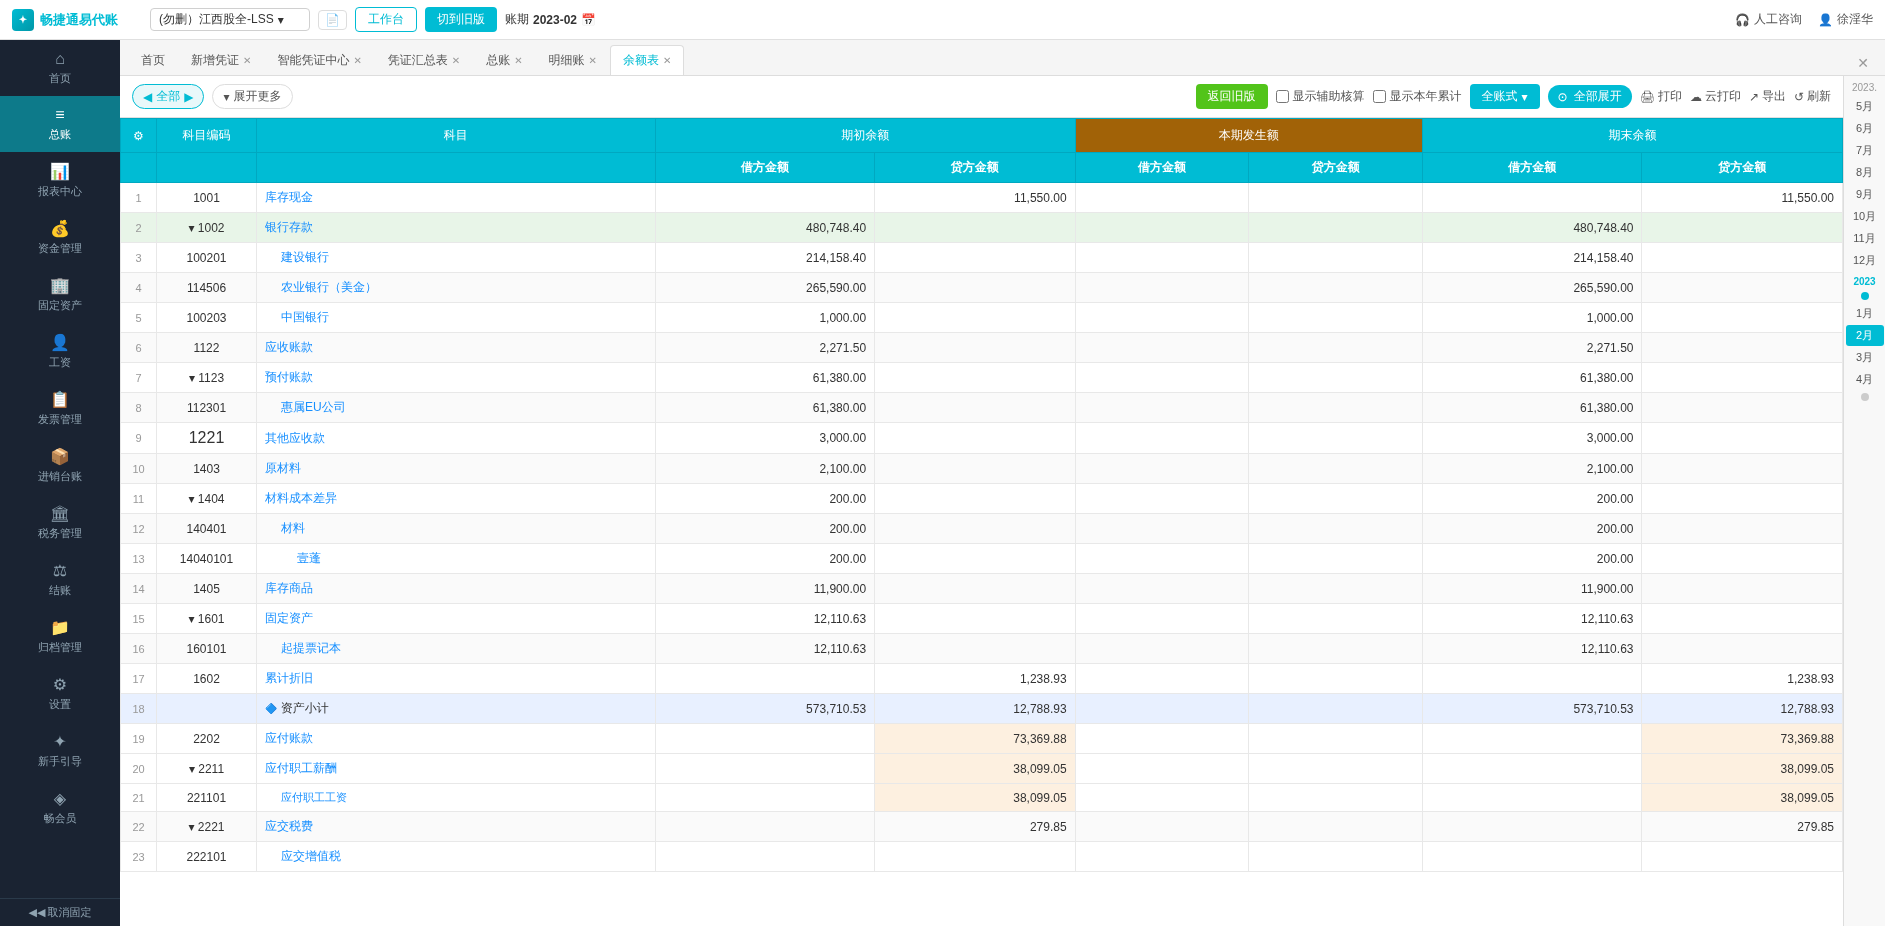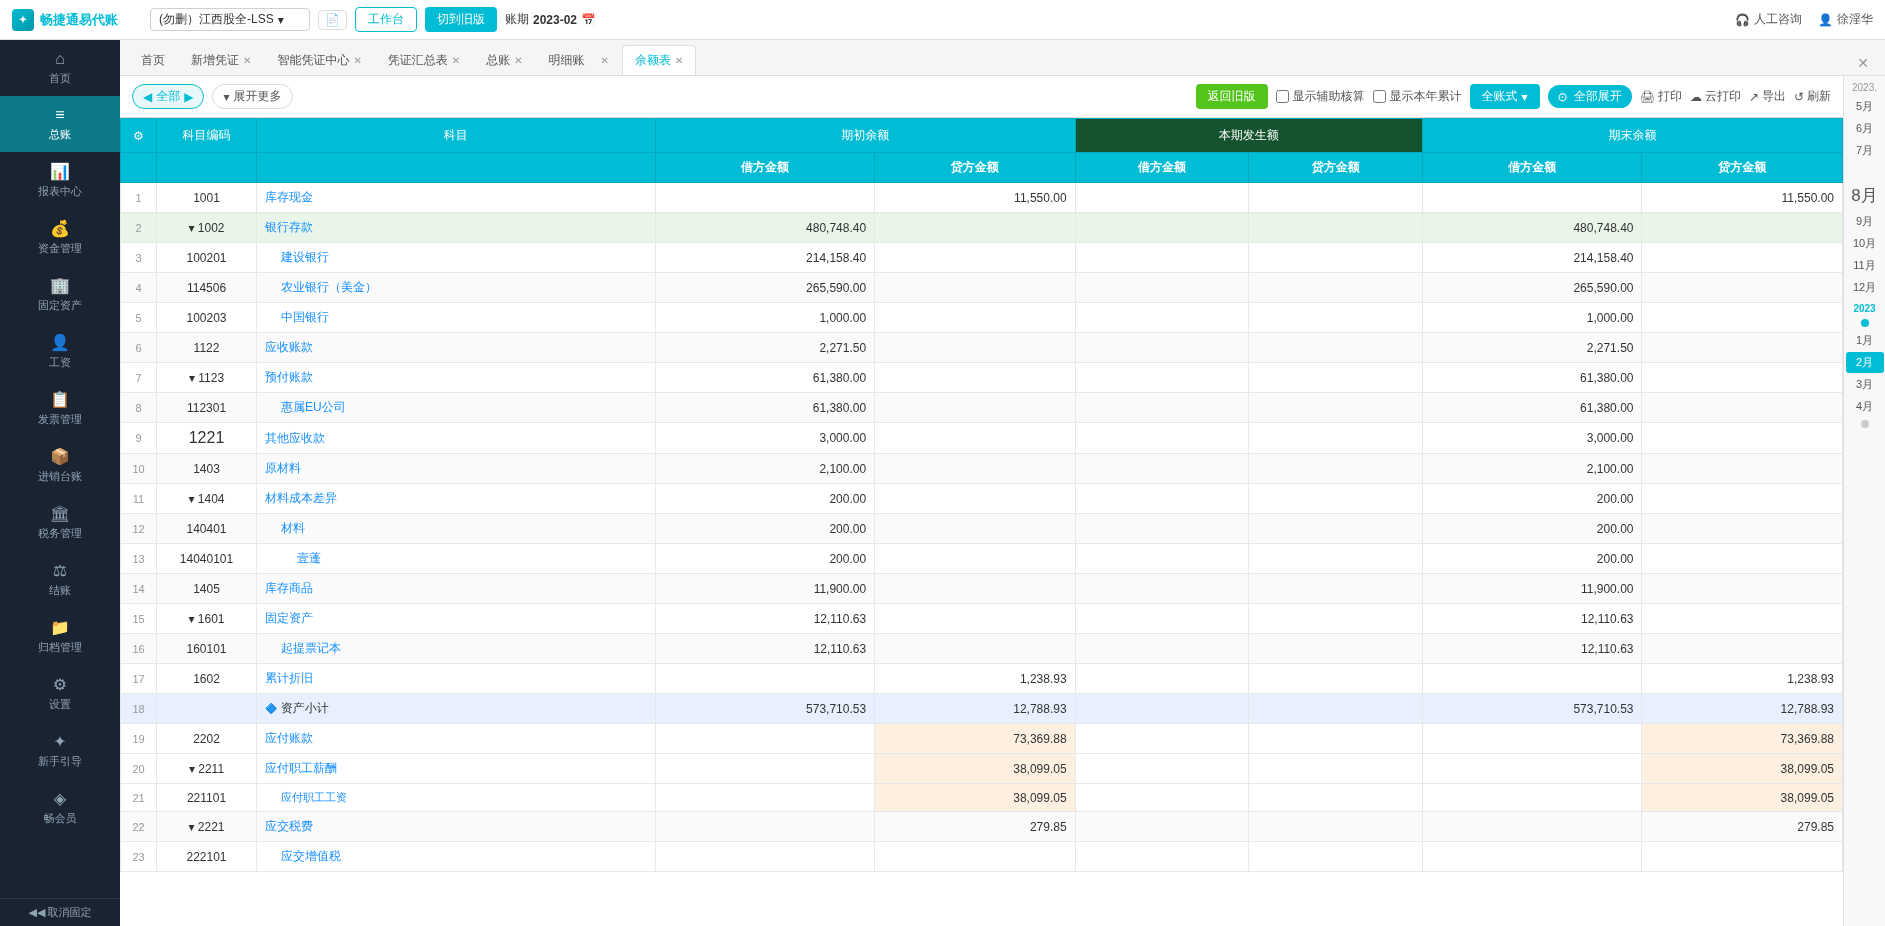--- a/index.html
+++ b/index.html
@@ -156,21 +156,21 @@
       <span style="font-size:10px;color:#999;">✕</span>
     </div>
     <div style="display:flex;align-items:center;gap:4px;padding:6px 12px;border:1px solid transparent;border-bottom:none;cursor:pointer;font-size:12px;color:#555;background:transparent;border-radius:4px 4px 0 0;">
       <span>凭证汇总表</span>
       <span style="font-size:10px;color:#999;">✕</span>
     </div>
     <div style="display:flex;align-items:center;gap:4px;padding:6px 12px;border:1px solid transparent;border-bottom:none;cursor:pointer;font-size:12px;color:#555;background:transparent;border-radius:4px 4px 0 0;">
       <span>总账</span>
       <span style="font-size:10px;color:#999;">✕</span>
     </div>
-    <div style="display:flex;align-items:center;gap:16px;padding:6px 12px;border:1px solid transparent;border-bottom:none;cursor:pointer;font-size:12px;color:#555;background:transparent;border-radius:4px 4px 0 0;">
+    <div style="display:flex;align-items:center;gap:4px;padding:6px 12px;border:1px solid transparent;border-bottom:none;cursor:pointer;font-size:12px;color:#555;background:transparent;border-radius:4px 4px 0 0;">
       <span>明细账</span>
       <span style="font-size:10px;color:#999;">✕</span>
     </div>
     <div style="display:flex;align-items:center;gap:4px;padding:6px 12px;border:1px solid #ddd;border-bottom:none;cursor:pointer;font-size:12px;color:#00bcd4;background:#fff;border-radius:4px 4px 0 0;">
       <span>余额表</span>
       <span style="font-size:10px;color:#999;">✕</span>
     </div>
     <div style="margin-left:auto;padding:4px 8px;cursor:pointer;font-size:14px;color:#999;">✕</div>
   </div>
 
@@ -236,21 +236,21 @@
       <div style="flex:1;overflow:auto;position:relative;">
         <table style="width:100%;border-collapse:collapse;font-size:12px;">
           <thead>
             <tr>
               <th style="background:#00bcd4;color:#fff;padding:8px 6px;text-align:center;border:1px solid #00a8c0;width:36px;">
                 <span>⚙</span>
               </th>
               <th style="background:#00bcd4;color:#fff;padding:8px 6px;text-align:center;border:1px solid #00a8c0;width:100px;">科目编码</th>
               <th style="background:#00bcd4;color:#fff;padding:8px 6px;text-align:center;border:1px solid #00a8c0;min-width:140px;">科目</th>
               <th colspan="2" style="background:#00bcd4;color:#fff;padding:8px 6px;text-align:center;border:1px solid #00a8c0;">期初余额</th>
-              <th colspan="2" style="background:#14532d;color:#fff;padding:8px 6px;text-align:center;border:1px solid #00a8c0;">本期发生额</th>
+              <th colspan="2" style="background:#a16207;color:#fff;padding:8px 6px;text-align:center;border:1px solid #00a8c0;">本期发生额</th>
               <th colspan="2" style="background:#00bcd4;color:#fff;padding:8px 6px;text-align:center;border:1px solid #00a8c0;">期末余额</th>
             </tr>
             <tr>
               <th style="background:#00bcd4;color:#fff;padding:6px;text-align:center;border:1px solid #00a8c0;"></th>
               <th style="background:#00bcd4;color:#fff;padding:6px;text-align:center;border:1px solid #00a8c0;"></th>
               <th style="background:#00bcd4;color:#fff;padding:6px;text-align:center;border:1px solid #00a8c0;"></th>
               <th style="background:#00bcd4;color:#fff;padding:6px;text-align:center;border:1px solid #00a8c0;">借方金额</th>
               <th style="background:#00bcd4;color:#fff;padding:6px;text-align:center;border:1px solid #00a8c0;">贷方金额</th>
               <th style="background:#00bcd4;color:#fff;padding:6px;text-align:center;border:1px solid #00a8c0;">借方金额</th>
               <th style="background:#00bcd4;color:#fff;padding:6px;text-align:center;border:1px solid #00a8c0;">贷方金额</th>
@@ -515,21 +515,21 @@
             </tbody>
         </table>
       </div>
     </div>
 
     <div style="width:42px;background:#f8f8f8;border-left:1px solid #ddd;display:flex;flex-direction:column;align-items:center;padding-top:4px;gap:1px;overflow-y:auto;font-size:11px;">
       <div style="font-size:10px;color:#999;writing-mode:horizontal-tb;padding:2px;">2023.</div>
       <div style="width:38px;text-align:center;padding:3px 2px;cursor:pointer;border-radius:3px;font-size:11px;color:#555;">5月</div>
       <div style="width:38px;text-align:center;padding:3px 2px;cursor:pointer;border-radius:3px;font-size:11px;color:#555;">6月</div>
       <div style="width:38px;text-align:center;padding:3px 2px;cursor:pointer;border-radius:3px;font-size:11px;color:#555;">7月</div>
-      <div style="width:38px;text-align:center;padding:3px 2px;cursor:pointer;border-radius:3px;font-size:17px;color:#555;margin-top:19px;">8月</div>
+      <div style="width:38px;text-align:center;padding:3px 2px;cursor:pointer;border-radius:3px;font-size:11px;color:#555;">8月</div>
       <div style="width:38px;text-align:center;padding:3px 2px;cursor:pointer;border-radius:3px;font-size:11px;color:#555;">9月</div>
       <div style="width:38px;text-align:center;padding:3px 2px;cursor:pointer;border-radius:3px;font-size:11px;color:#555;">10月</div>
       <div style="width:38px;text-align:center;padding:3px 2px;cursor:pointer;border-radius:3px;font-size:11px;color:#555;">11月</div>
       <div style="width:38px;text-align:center;padding:3px 2px;cursor:pointer;border-radius:3px;font-size:11px;color:#555;">12月</div>
       <div style="font-size:10px;color:#00bcd4;font-weight:bold;padding:2px;margin-top:2px;">2023</div>
       <div style="width:8px;height:8px;background:#00bcd4;border-radius:50%;margin:2px auto;"></div>
       <div style="width:38px;text-align:center;padding:3px 2px;cursor:pointer;border-radius:3px;font-size:11px;color:#555;">1月</div>
       <div style="width:38px;text-align:center;padding:3px 2px;cursor:pointer;border-radius:3px;font-size:11px;background:#00bcd4;color:#fff;">2月</div>
       <div style="width:38px;text-align:center;padding:3px 2px;cursor:pointer;border-radius:3px;font-size:11px;color:#555;">3月</div>
       <div style="width:38px;text-align:center;padding:3px 2px;cursor:pointer;border-radius:3px;font-size:11px;color:#555;">4月</div>

